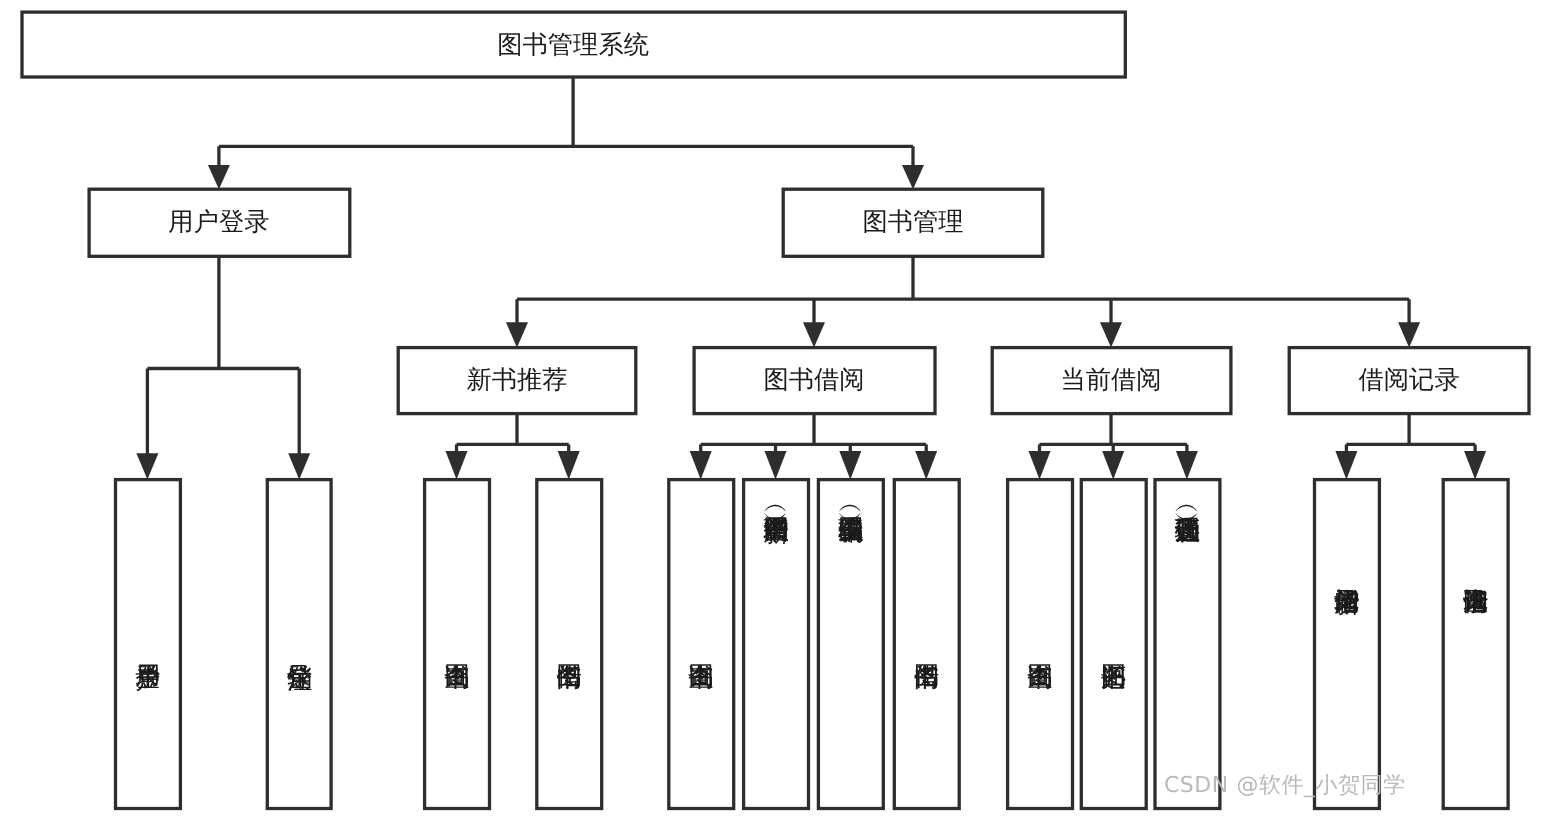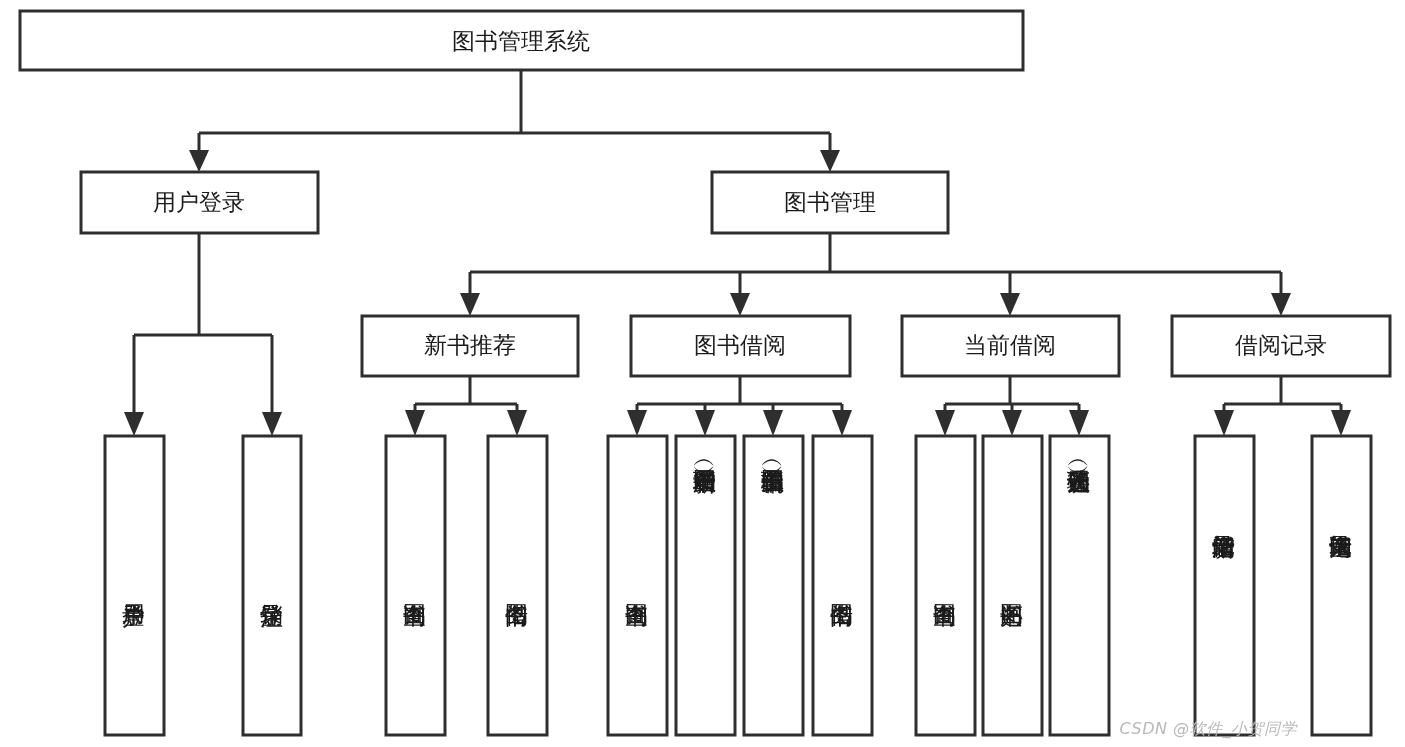--- a/index.html
+++ b/index.html
@@ -10,21 +10,20 @@
   body {
     width: 1405px;
     height: 747px;
     font-family: "DejaVu Sans", "Liberation Sans", sans-serif;
     overflow: hidden;
   }
   #diagram-root {
     position: relative;
     width: 1292px;
     height: 747px;
-    padding-left: 19px;
   }
   svg#flowchart {
     position: absolute;
     top: 0;
     left: 0;
     width: 1405px;
     height: 747px;
     display: block;
   }
   .node-rect {
@@ -51,27 +50,26 @@
   }
   .node-label-vertical {
     fill: #1b1b1b;
     font-family: "DejaVu Sans", "Liberation Sans", sans-serif;
     font-size: 23px;
     text-anchor: middle;
   }
   .watermark {
     position: absolute;
     right: 14px;
-    bottom: 7px;
-    font-family: "DejaVu Sans", "Liberation Sans", sans-serif;
-    font-size: 16px;
+    bottom: 20px;
+    font-family: "DejaVu Sans", "Liberation Sans", sans-serif;
+    font-size: 20px;
     color: #b9b9b9;
     white-space: nowrap;
     letter-spacing: 0.5px;
-    font-style: italic;
   }
 </style>
 </head>
 <body>
 
 <div id="diagram-root">
 
   <svg id="flowchart" viewBox="0 0 1405 747">
 
     <g>

